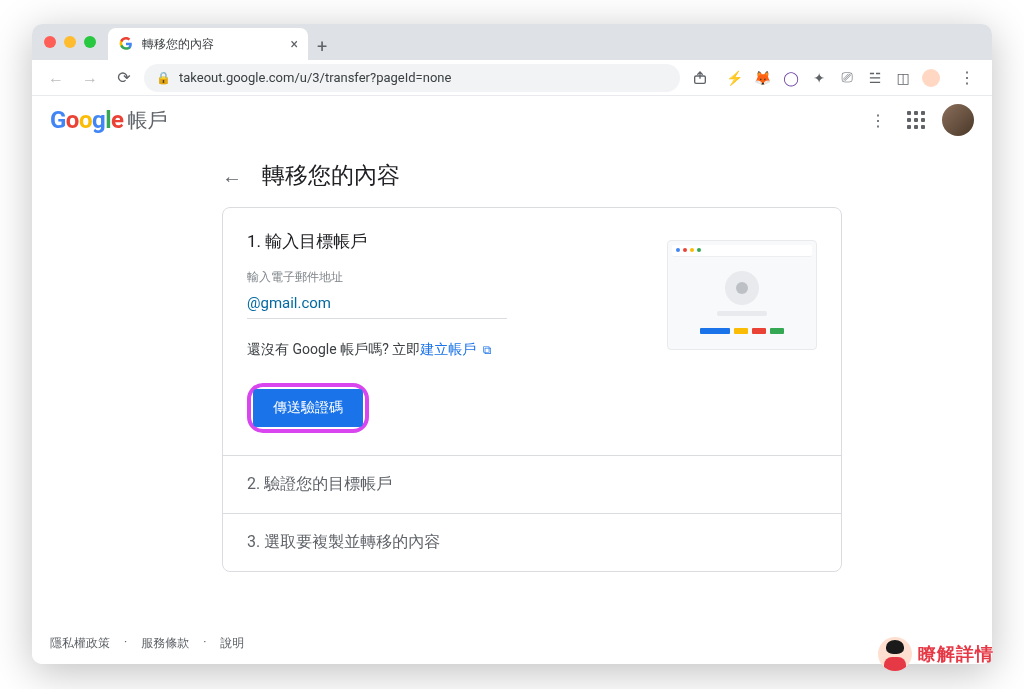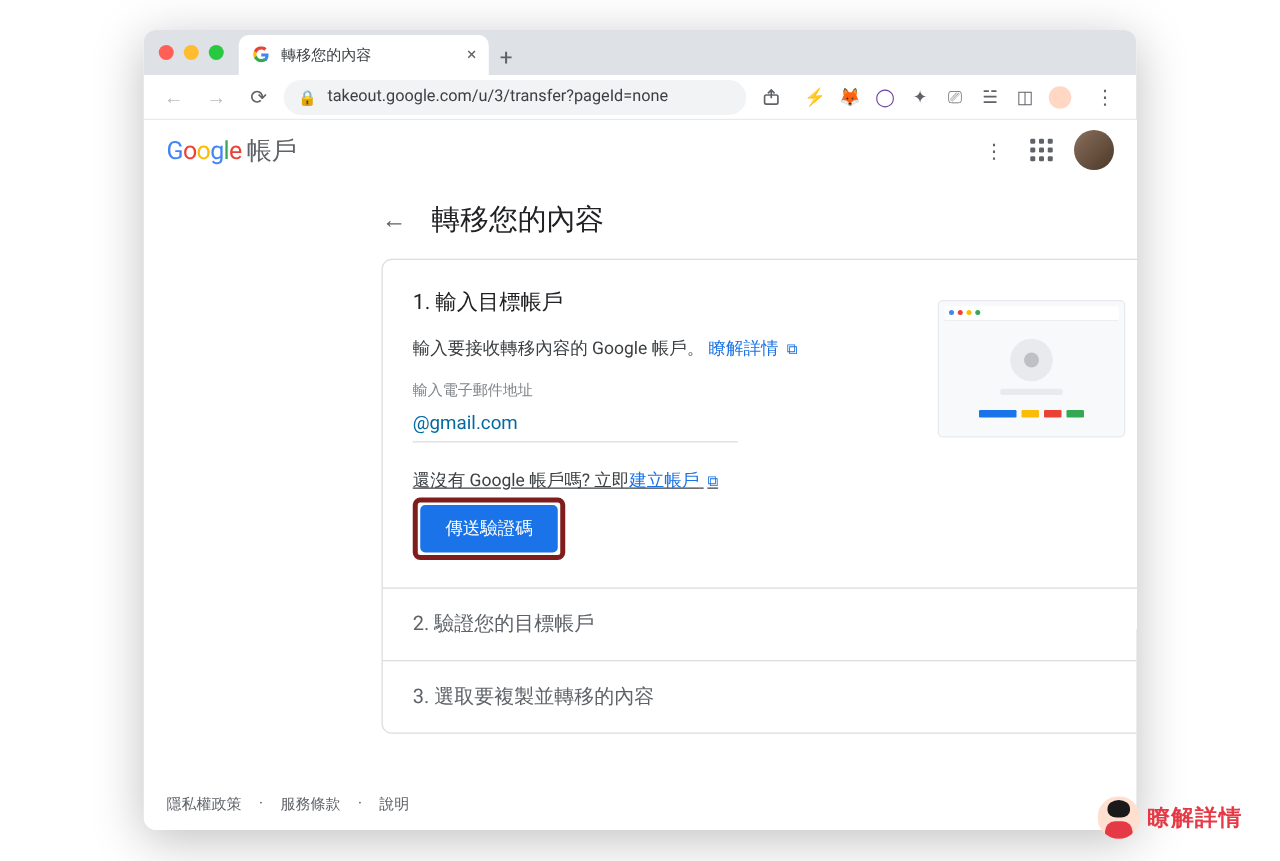--- a/index.html
+++ b/index.html
@@ -1,19 +1,19 @@
 <!DOCTYPE html>
 <html><head>
 <meta charset="utf-8">
 <style>
 * { margin: 0; padding: 0; box-sizing: border-box; font-family: -apple-system, BlinkMacSystemFont, "Segoe UI", Roboto, Arial, sans-serif; }
 body { background: #fff; width: 1024px; height: 689px; overflow: hidden; position: relative; }
 
 
-.browser-window { width: 794px; height: 640px; margin: 24px auto; background: #fff; border-radius: 10px; box-shadow: 0 8px 40px rgba(0,0,0,0.25); overflow: hidden; display: flex; flex-direction: column; }
+.browser-window { width: 960px; height: 640px; margin: 24px auto; background: #fff; border-radius: 10px; box-shadow: 0 8px 40px rgba(0,0,0,0.25); overflow: hidden; display: flex; flex-direction: column; }
 .browser-top { background: #dee1e6; height: 36px; display: flex; align-items: center; padding: 0 12px; }
 .window-controls { display: flex; gap: 8px; margin-right: 12px; }
 .dot { width: 12px; height: 12px; border-radius: 50%; }
 .dot.red { background: #ff5f57; }
 .dot.yellow { background: #febc2e; }
 .dot.green { background: #28c840; }
 .tab-bar { display: flex; align-items: flex-end; height: 100%; }
 .browser-tab { background: #fff; border-radius: 8px 8px 0 0; height: 32px; min-width: 200px; display: flex; align-items: center; padding: 0 10px; gap: 8px; font-size: 12px; color: #3c4043; }
 .tab-favicon { width: 16px; height: 16px; display: flex; align-items: center; justify-content: center; }
 .tab-close { margin-left: auto; font-size: 14px; color: #5f6368; cursor: pointer; }
@@ -27,21 +27,21 @@
 .ext-icons { display: flex; gap: 10px; align-items: center; padding: 0 6px; }
 .ext-icon { width: 18px; height: 18px; display: flex; align-items: center; justify-content: center; font-size: 14px; }
 .browser-menu { width: 30px; text-align: center; color: #5f6368; font-size: 16px; }
 
 
 .page { flex: 1; overflow-y: auto; position: relative; background: #fff; }
 .page::-webkit-scrollbar { width: 12px; }
 .page::-webkit-scrollbar-thumb { background: #c1c1c1; border-radius: 6px; border: 3px solid #fff; }
 
 .app-header { display: flex; align-items: center; padding: 8px 18px; height: 48px; }
-.google-logo { font-size: 20px; font-weight: 400; letter-spacing: -0.5px; }
+.google-logo { font-size: 24px; font-weight: 700; letter-spacing: -0.5px; }
 .gl-b { color: #4285f4; } .gl-r { color: #ea4335; } .gl-y { color: #fbbc05; } .gl-g { color: #34a853; }
 .account-label { font-size: 20px; color: #5f6368; margin-left: 4px; }
 .header-right { margin-left: auto; display: flex; align-items: center; gap: 14px; }
 .header-icon { width: 24px; height: 24px; display: flex; align-items: center; justify-content: center; color: #5f6368; cursor: pointer; }
 .apps-grid { display: grid; grid-template-columns: repeat(3, 4px); grid-template-rows: repeat(3, 4px); gap: 3px; }
 .apps-grid span { background: #5f6368; width: 4px; height: 4px; border-radius: 1px; }
 .avatar { width: 32px; height: 32px; border-radius: 50%; background: linear-gradient(135deg,#8b6f5c,#4a3828); }
 
 .page-title-row { display: flex; align-items: center; gap: 20px; padding: 16px 0 16px 190px; position: relative; z-index: 1; }
 .back-arrow { font-size: 20px; color: #5f6368; cursor: pointer; }
@@ -51,22 +51,22 @@
 .section { padding: 22px 24px; border-bottom: 1px solid #dadce0; }
 .section:last-child { border-bottom: none; }
 .section-row { display: flex; }
 .section-left { flex: 1; }
 .section-title { font-size: 17px; color: #202124; margin-bottom: 16px; }
 .section-desc { font-size: 14px; color: #3c4043; line-height: 1.5; }
 .link { color: #1a73e8; cursor: pointer; }
 .ext-link-icon { color: #1a73e8; font-size: 12px; margin-left: 3px; }
 .input-label { font-size: 12px; color: #80868b; margin-top: 14px; }
 .email-input { border: none; border-bottom: 1px solid #dadce0; font-size: 15px; padding: 6px 0; width: 260px; margin-top: 2px; outline: none; color: #0369a1; }
-.create-account-row { font-size: 14px; color: #3c4043; margin-top: 22px; text-decoration: underline; }
-.send-btn-wrap { margin-top: 4px; display: inline-block; border: 4px solid #7f1d1d; border-radius: 6px; padding: 2px; }
+.create-account-row { font-size: 14px; color: #3c4043; margin-top: 22px; }
+.send-btn-wrap { margin-top: 24px; display: inline-block; border: 4px solid #d946ef; border-radius: 16px; padding: 2px; }
 .send-btn { background: #1a73e8; color: #fff; border: none; padding: 10px 20px; font-size: 14px; border-radius: 4px; cursor: pointer; }
 .section-collapsed { padding: 18px 24px; font-size: 16px; color: #5f6368; border-bottom: 1px solid #dadce0; }
 .section-collapsed:last-child { border-bottom: none; }
 
 .illustration { width: 170px; height: 130px; position: relative; }
 .illus-window { position: absolute; top: 10px; right: 0; width: 150px; height: 110px; background: #f8f9fa; border: 1px solid #e8eaed; border-radius: 4px; }
 .illus-topbar { height: 12px; background: #fff; border-bottom: 1px solid #eee; margin: 4px; border-radius: 2px; }
 .illus-dots { position: absolute; top: 7px; left: 8px; display: flex; gap: 3px; }
 .illus-dots span { width: 4px; height: 4px; border-radius: 50%; }
 .illus-avatar { width: 34px; height: 34px; border-radius: 50%; background: #e8eaed; margin: 14px auto 6px; display: flex; align-items: center; justify-content: center; }
@@ -169,25 +169,20 @@
     <div class="page-title-row">
       <span class="back-arrow">←</span>
       <h1 class="page-title">轉移您的內容</h1>
     </div>
 
     <div class="card">
       <div class="section">
         <div class="section-row">
           <div class="section-left">
             <div class="section-title">1. 輸入目標帳戶</div>
-            <div class="section-desc">
-              <span>輸入要接收轉移內容的 Google 帳戶。</span>
-              <span class="link">瞭解詳情</span>
-              <span class="ext-link-icon">⧉</span>
-            </div>
             <div class="input-label">輸入電子郵件地址</div>
             <input class="email-input" value="@gmail.com" style="">
             <div class="create-account-row">
               <span>還沒有 Google 帳戶嗎? 立即</span><span class="link">建立帳戶</span>
               <span class="ext-link-icon">⧉</span>
             </div>
             <div class="send-btn-wrap">
               <button class="send-btn">傳送驗證碼</button>
             </div>
           </div>

